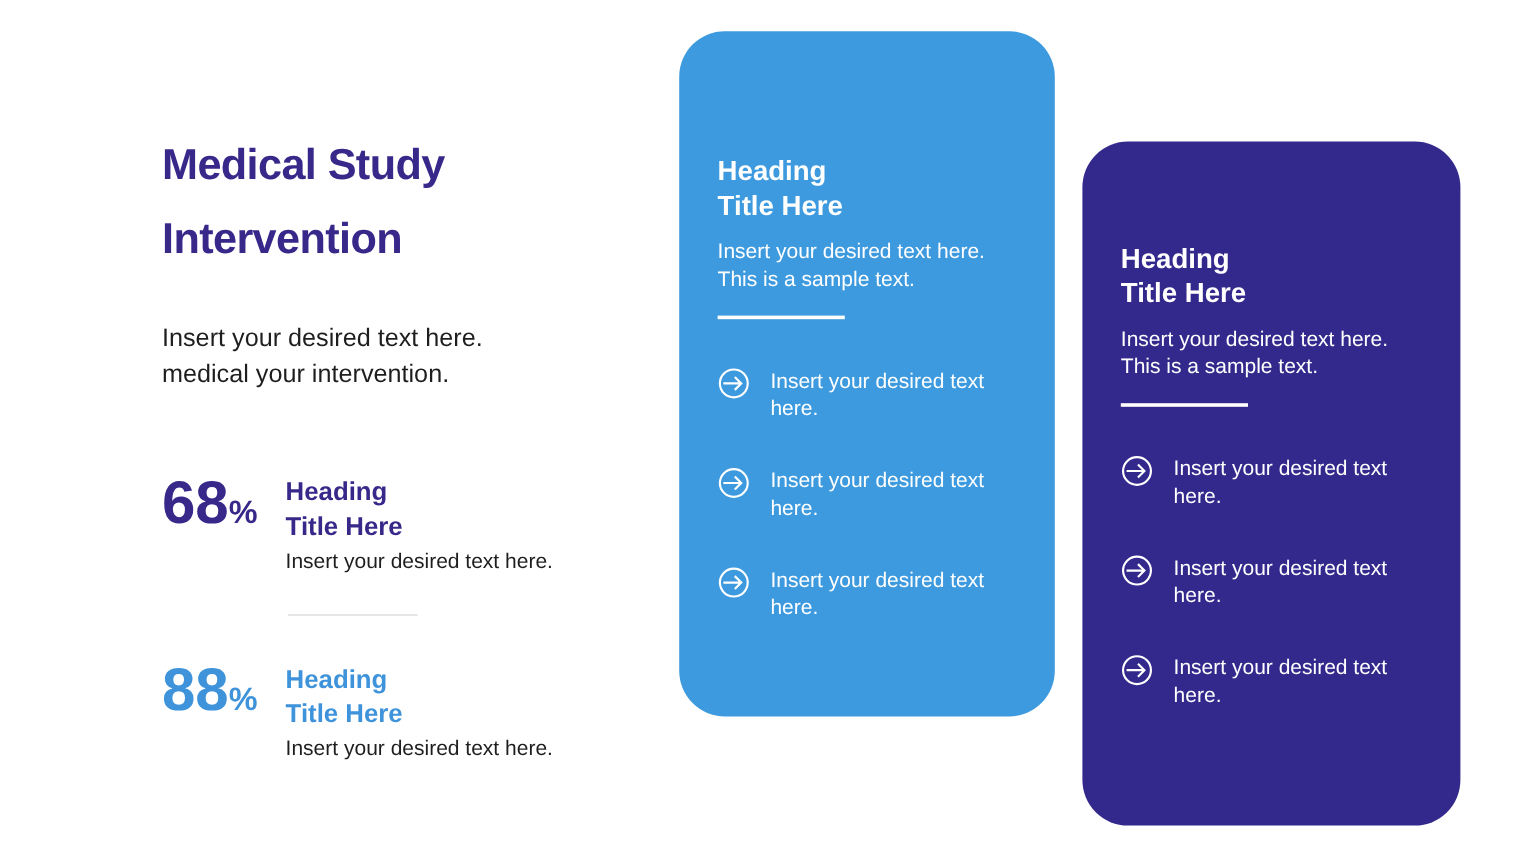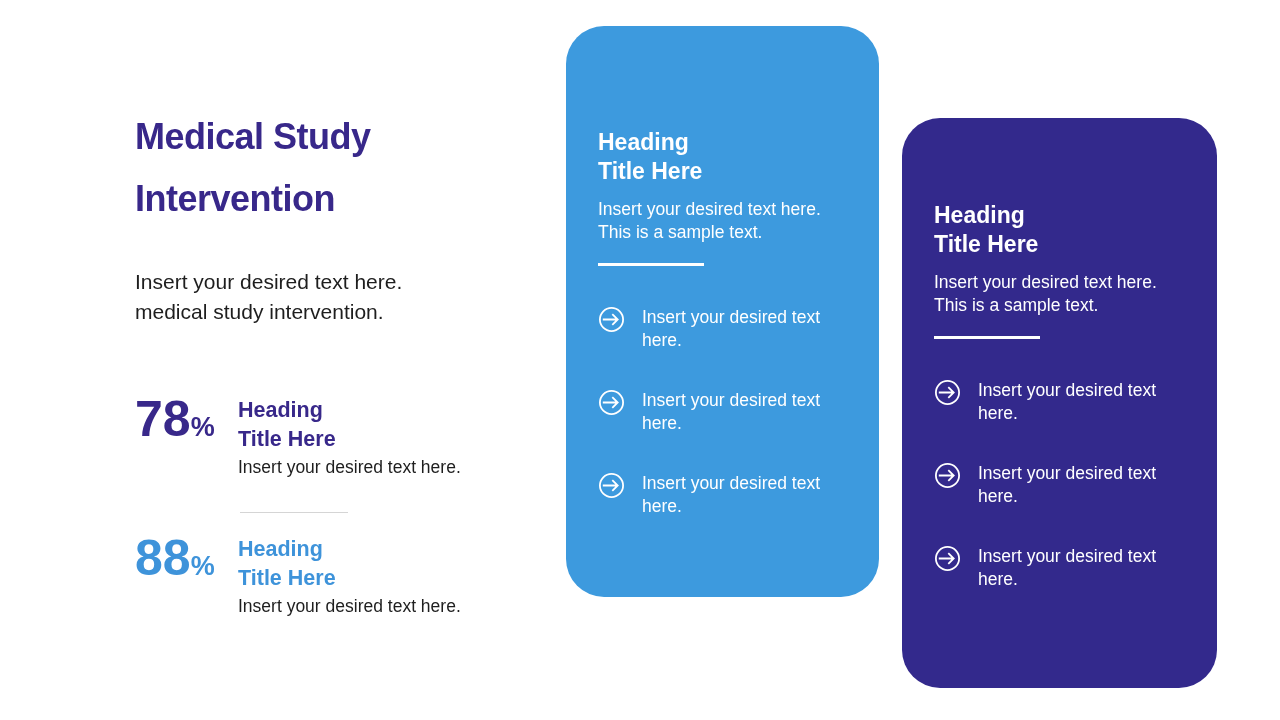--- a/index.html
+++ b/index.html
@@ -30,21 +30,21 @@
     color: var(--body_text, #1e1e1e);
   }
   .slide-desc span { display: block; }
 
   .stat {
     position: absolute;
     left: 135px;
     display: flex;
   }
   .stat-1 { top: 394px; }
-  .stat-2 { top: 533px; }
+  .stat-2 { top: 550px; }
   .stat-number {
     width: 103px;
     font-size: 50px;
     font-weight: 700;
     line-height: 50px;
     white-space: nowrap;
   }
   .stat-number .pct { font-size: 27px; font-weight: 700; }
   .stat-1 .stat-number, .stat-1 .stat-heading { color: var(--title_indigo, #38288a); }
   .stat-2 .stat-number, .stat-2 .stat-heading { color: var(--stat_blue, #3e93da); }
@@ -121,25 +121,25 @@
     width: 182px;
   }
 </style>
 </head>
 <body>
 
 <h1 class="slide-title">Medical Study Intervention</h1>
 
 <p class="slide-desc">
   <span>Insert your desired text here.</span>
-  <span>medical study intervention.</span>
+  <span>medical your intervention.</span>
 </p>
 
 <div class="stat stat-1">
-  <div class="stat-number"><span>78</span><span class="pct">%</span></div>
+  <div class="stat-number"><span>68</span><span class="pct">%</span></div>
   <div class="stat-info">
     <div class="stat-heading">
       <span>Heading</span>
       <span>Title Here</span>
     </div>
     <div class="stat-text">Insert your desired text here.</div>
   </div>
 </div>
 
 <div class="stat-divider"></div>

